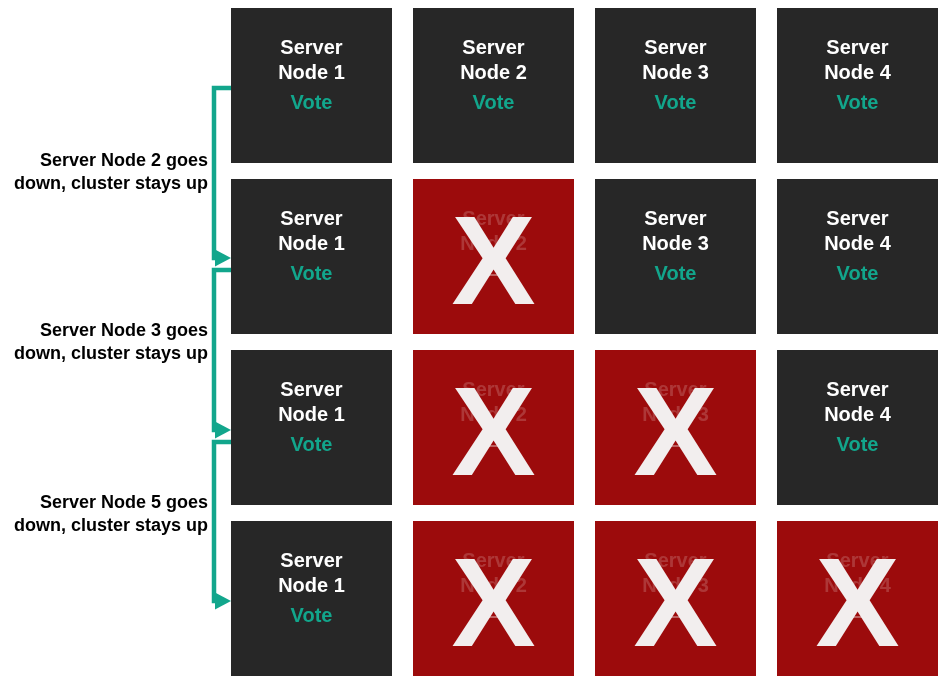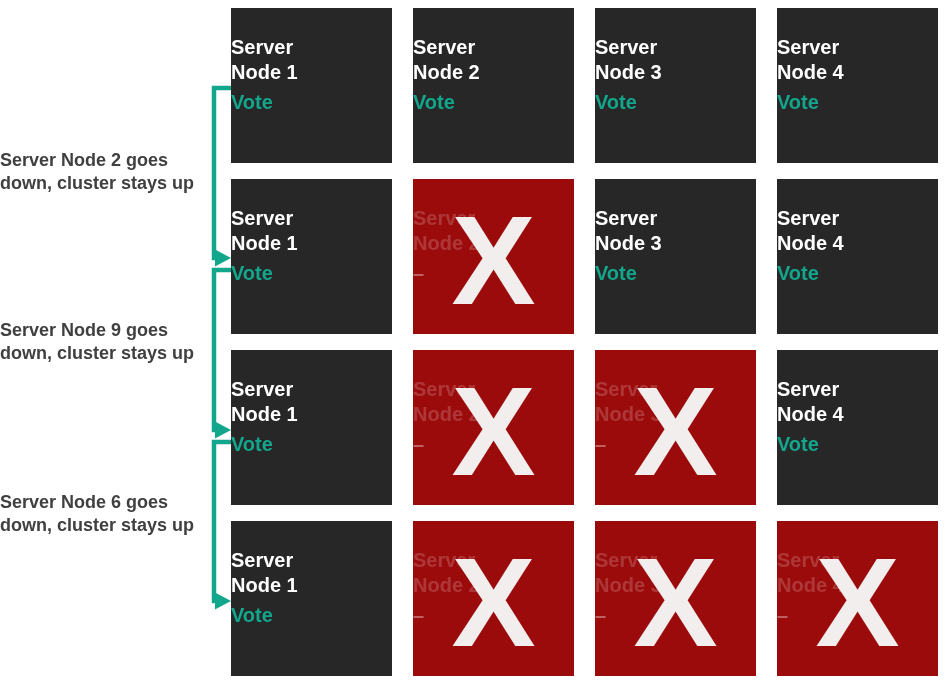--- a/index.html
+++ b/index.html
@@ -9,33 +9,34 @@
     height: 687px;
     background: #ffffff;
     font-family: "Liberation Sans", sans-serif;
     overflow: hidden;
   }
   #arrows { position: absolute; left: 0; top: 0; pointer-events: none; }
   .annotation {
     position: absolute;
     left: 0;
     width: 208px;
-    text-align: left;
-    color: #404040;
+    text-align: right;
+    color: #000000;
     font-weight: bold;
     font-size: 18px;
     line-height: 23px;
     white-space: pre-line;
   }
   .node {
     position: absolute;
     width: 161px;
     height: 155px;
     background: #272727;
     color: #ffffff;
+    text-align: center;
     font-weight: bold;
   }
   .node .node-title {
     margin-top: 27px;
     font-size: 20px;
     line-height: 25px;
     white-space: pre-line;
   }
   .node .vote {
     margin-top: 5px;
@@ -77,23 +78,23 @@
       <polygon points="215,421.5 231,430 215,438.5" fill="#12A68C"></polygon>
     </g>
     <g>
       <path d="M231 442 L214 442 L214 601 L217 601" fill="none" stroke="#12A68C" stroke-width="4.5"></path>
       <polygon points="215,592.5 231,601 215,609.5" fill="#12A68C"></polygon>
     </g>
   </svg>
 
   <div class="annotation" style="top:149px">Server Node 2 goes
 down, cluster stays up</div>
-  <div class="annotation" style="top:319px">Server Node 9 goes
+  <div class="annotation" style="top:319px">Server Node 3 goes
 down, cluster stays up</div>
-  <div class="annotation" style="top:491px">Server Node 6 goes
+  <div class="annotation" style="top:491px">Server Node 5 goes
 down, cluster stays up</div>
 
   <div class="node up r1 c1">
     <div class="node-title">Server
 Node 1</div>
     <div class="vote">Vote</div>
   </div>
   <div class="node up r1 c2">
     <div class="node-title">Server
 Node 2</div>

